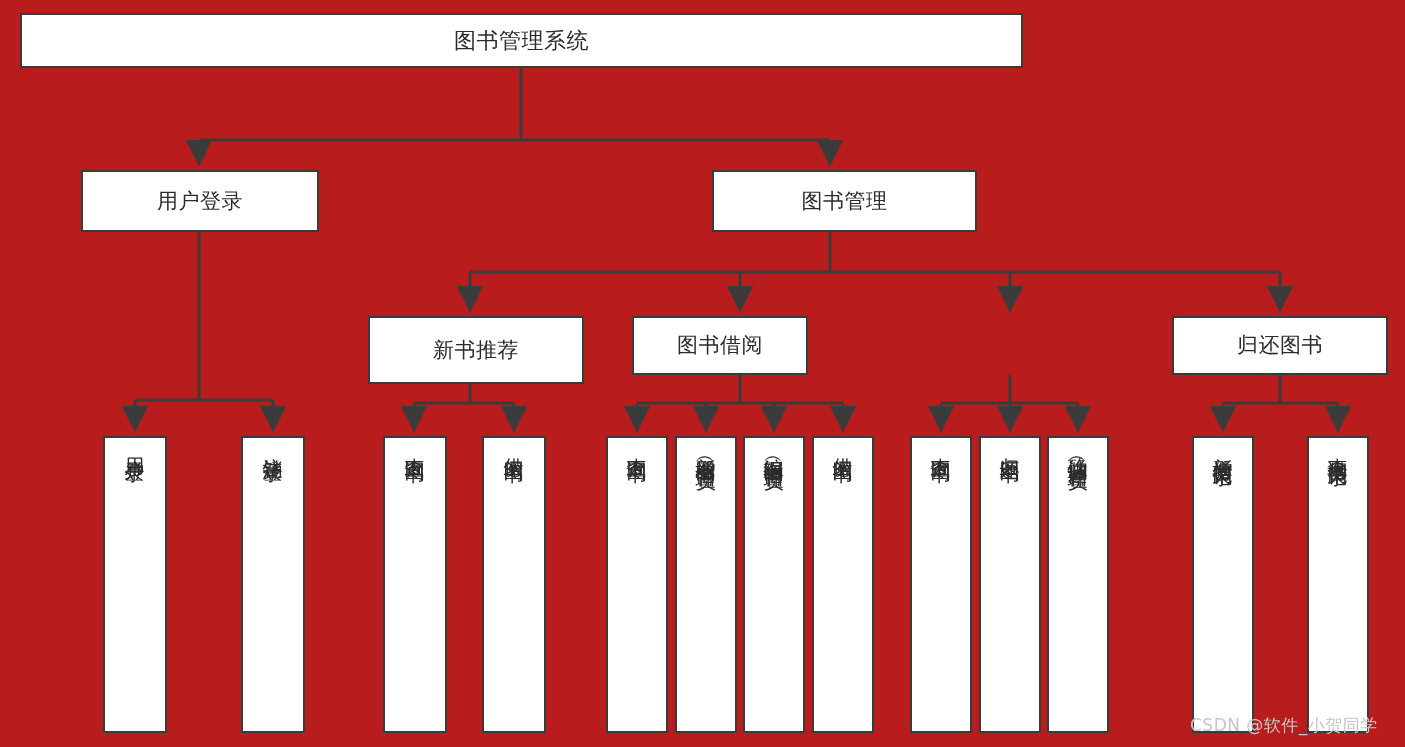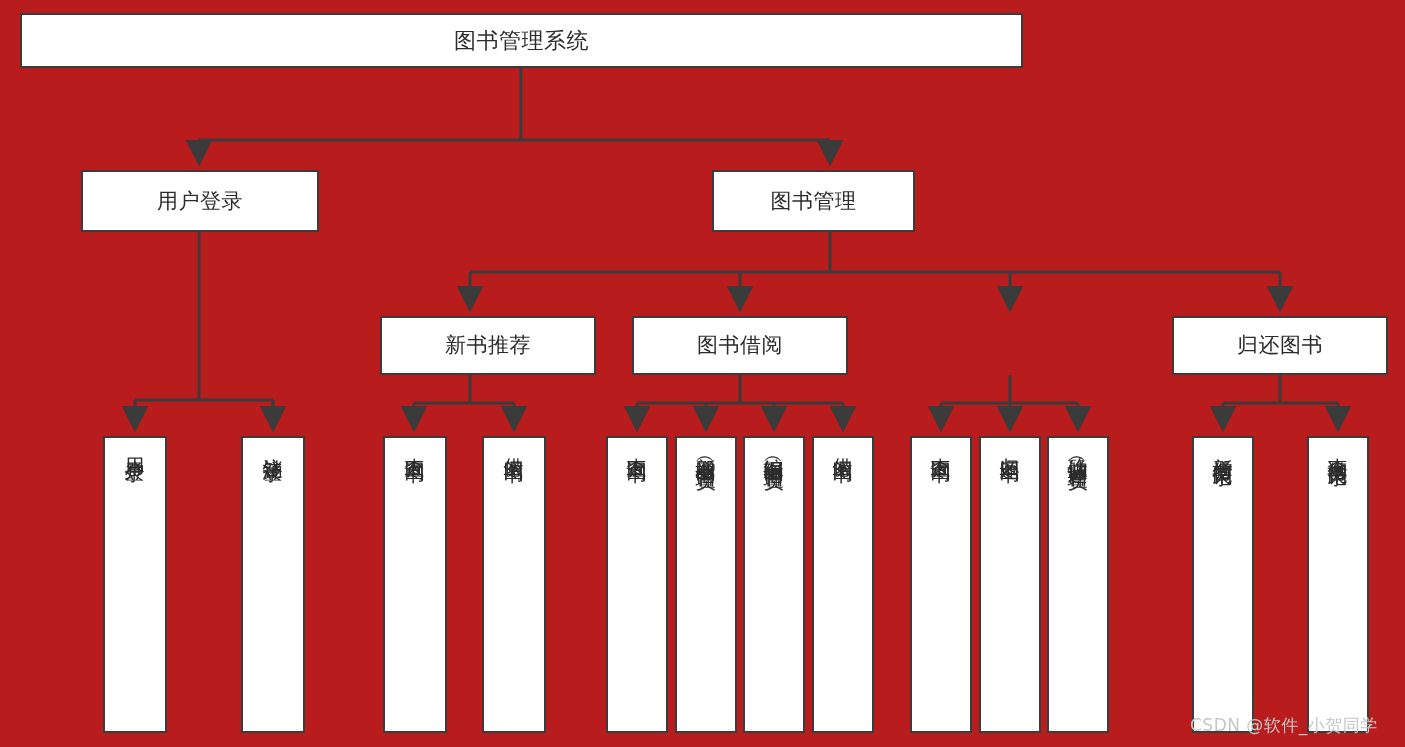--- a/index.html
+++ b/index.html
@@ -127,28 +127,28 @@
     </g>
   </svg>
 
   <div class="node horiz root" style="left:20px; top:13px; width:1003px; height:55px;">
     <span class="node-label">图书管理系统</span>
   </div>
 
   <div class="node horiz" style="left:81px; top:170px; width:238px; height:62px;">
     <span class="node-label">用户登录</span>
   </div>
-  <div class="node horiz" style="left:712px; top:170px; width:203px; height:62px;">
+  <div class="node horiz" style="left:712px; top:170px; width:265px; height:62px;">
     <span class="node-label">图书管理</span>
   </div>
 
-  <div class="node horiz" style="left:380px; top:316px; width:216px; height:59px;">
+  <div class="node horiz" style="left:368px; top:316px; width:216px; height:68px;">
     <span class="node-label">新书推荐</span>
   </div>
-  <div class="node horiz" style="left:632px; top:316px; width:216px; height:59px;">
+  <div class="node horiz" style="left:632px; top:316px; width:176px; height:59px;">
     <span class="node-label">图书借阅</span>
   </div>
   <div class="node horiz" style="left:1172px; top:316px; width:216px; height:59px;">
     <span class="node-label">归还图书</span>
   </div>
 
   <div class="node vert" style="left:103px; top:436px; width:64px; height:297px;">
     <span class="node-label">用户登录</span>
   </div>
   <div class="node vert" style="left:241px; top:436px; width:64px; height:297px;">

